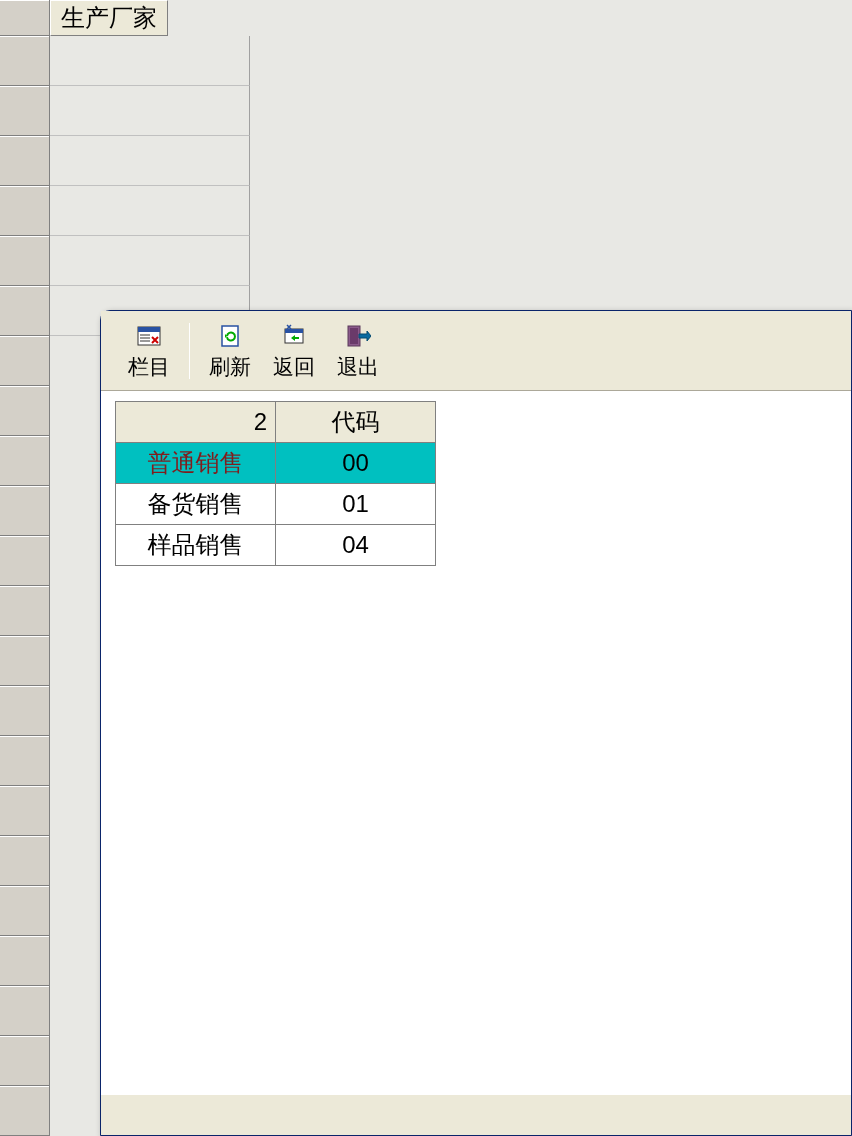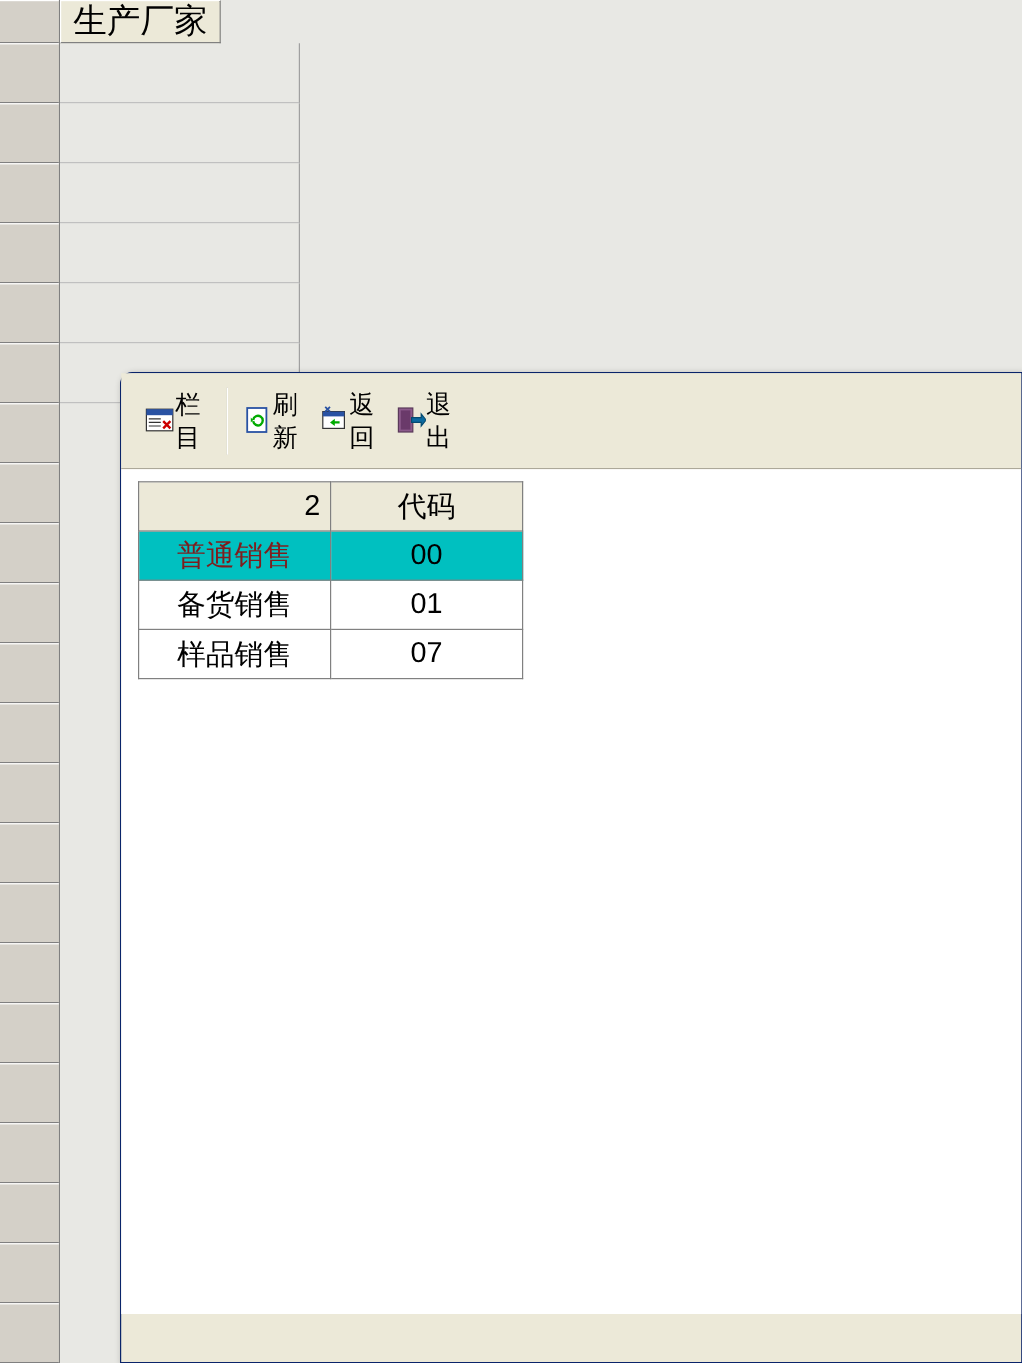--- a/index.html
+++ b/index.html
@@ -37,21 +37,21 @@
     }
     .bg-col-header {
       position: absolute;
       left: 50px;
       top: 0;
       background: #ece9d8;
       border: 1px solid #808080;
       border-top: 1px solid #fff;
       border-left: 1px solid #fff;
       padding: 2px 10px;
-      font-size: 28px;
+      font-size: 24px;
       height: 36px;
       display: flex;
       align-items: center;
     }
     .bg-gridlines {
       position: absolute;
       left: 50px;
       top: 36px;
       width: 200px;
       height: 300px;
@@ -109,21 +109,21 @@
       height: 80px;
       background: #ece9d8;
       border-bottom: 1px solid #aca899;
       display: flex;
       align-items: center;
       padding: 6px 18px;
       gap: 4px;
     }
     .tb-btn {
       display: flex;
-      flex-direction: row;
+      flex-direction: column;
       align-items: center;
       justify-content: center;
       width: 60px;
       height: 68px;
       cursor: pointer;
       border: 1px solid transparent;
     }
     .tb-icon {
       width: 30px;
       height: 30px;
@@ -296,18 +296,18 @@
         <tr class="row-selected">
           <td>普通销售</td>
           <td>00</td>
         </tr>
         <tr>
           <td>备货销售</td>
           <td>01</td>
         </tr>
         <tr>
           <td>样品销售</td>
-          <td>07</td>
+          <td>04</td>
         </tr>
       </tbody>
     </table>
   </div>
 </div>
 
 </body></html>

